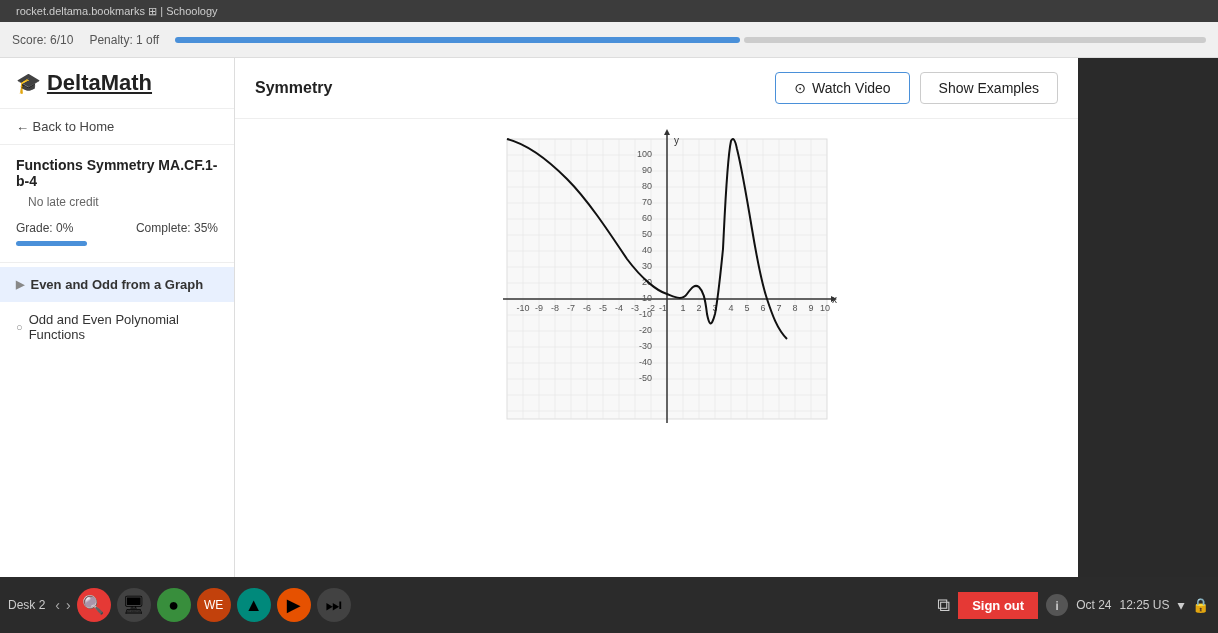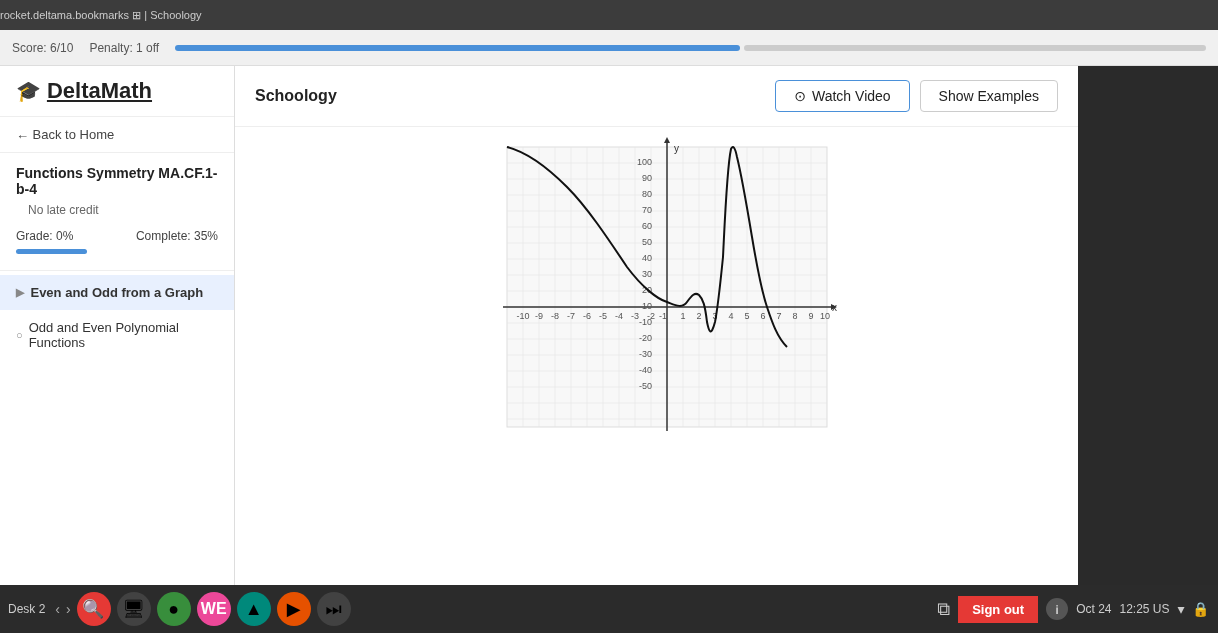--- a/index.html
+++ b/index.html
@@ -9,24 +9,24 @@
       overflow: hidden;
       font-family: Arial, sans-serif;
       background: #1a1a1a;
       display: flex;
       flex-direction: column;
     }
 
     
     .browser-bar {
       background: #3c3c3c;
-      height: 30px;
-      display: flex;
-      align-items: center;
-      padding: 0 0;
+      height: 22px;
+      display: flex;
+      align-items: center;
+      padding: 0 16px;
       gap: 8px;
       flex-shrink: 0;
     }
     .browser-bar-text {
       color: #ccc;
       font-size: 11px;
     }
 
     
     .score-bar {
@@ -242,21 +242,21 @@
       width: 380px;
       height: 320px;
     }
     .graph-svg {
       width: 380px;
       height: 320px;
     }
 
     
     .taskbar {
-      height: 48px;
+      height: 56px;
       background: #2b2b2b;
       display: flex;
       align-items: center;
       padding: 0 8px;
       gap: 6px;
       flex-shrink: 0;
     }
     .taskbar-desk {
       color: #ccc;
       font-size: 12px;
@@ -381,21 +381,21 @@
       <span>Even and Odd from a Graph</span>
     </div>
     <div class="sidebar-item">
       <span class="sidebar-item-icon">○</span>
       <span>Odd and Even Polynomial Functions</span>
     </div>
   </div>
 
   <div class="content">
     <div class="question-header">
-      <span class="question-label">Schoology</span>
+      <span class="question-label">Symmetry</span>
       <div class="header-buttons">
         <button class="btn-watch">
           <span>⊙</span>
           <span>Watch Video</span>
         </button>
         <button class="btn-examples">
           <span>Show Examples</span>
         </button>
       </div>
     </div>
@@ -522,21 +522,21 @@
 <div class="taskbar">
   <div class="taskbar-desk">
     <span>Desk 2</span>
   </div>
   <span class="taskbar-arrow">‹</span>
   <span class="taskbar-arrow">›</span>
 
   <div class="taskbar-icon red">🔍</div>
   <div class="taskbar-icon dark">🖥</div>
   <div class="taskbar-icon green">●</div>
-  <div class="taskbar-icon blue" style="background:#ec4899;color:white;font-size:16px;font-weight:bold;">WE</div>
+  <div class="taskbar-icon blue" style="background:#c2410c;color:white;font-size:12px;font-weight:normal;">WE</div>
   <div class="taskbar-icon teal" style="background:#00897b;">▲</div>
   <div class="taskbar-icon orange">▶</div>
   <div class="taskbar-icon dark" style="background:#424242;">⏭</div>
 
   <div class="taskbar-spacer"></div>
 
   <div class="taskbar-right">
     <span class="clip-icon">⧉</span>
     <button class="signout-btn">Sign out</button>
     <div class="taskbar-circle">ℹ</div>

